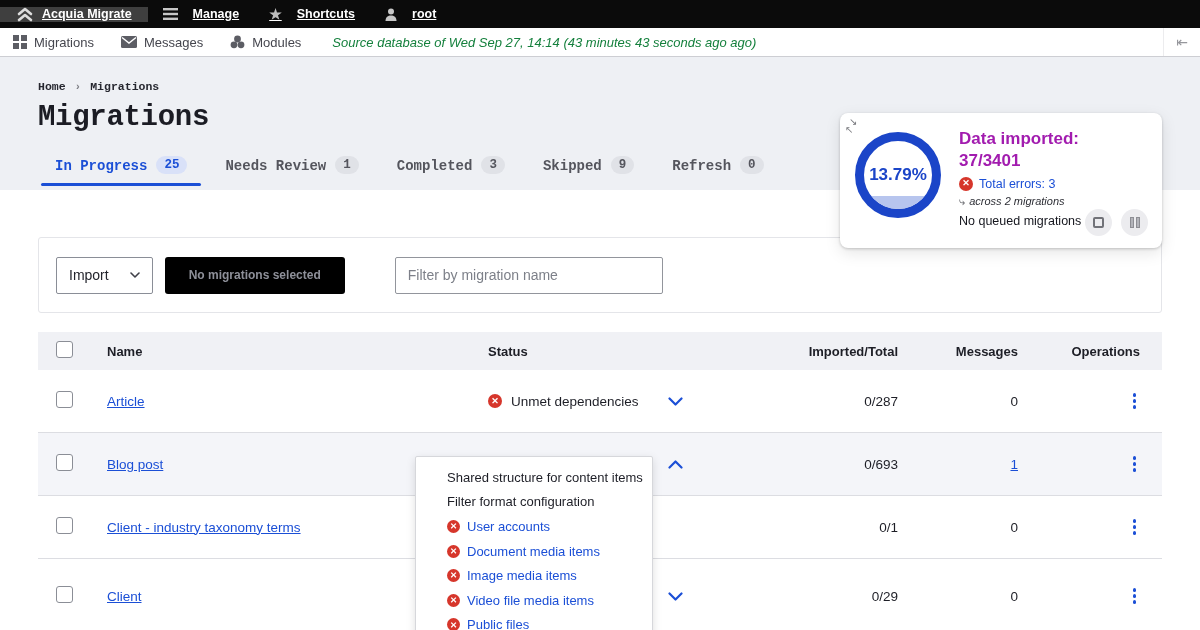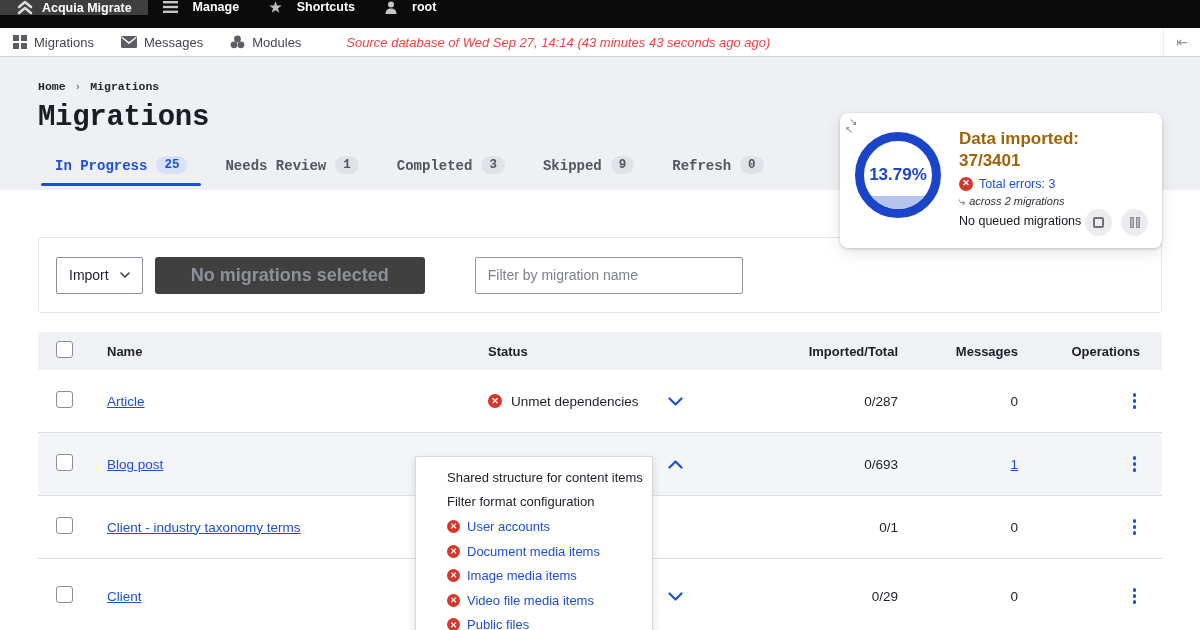--- a/index.html
+++ b/index.html
@@ -5,31 +5,31 @@
   :root{
     --accent:#1b4fd6; --ring:#1b45c8; --error:#d6362b;
     --text:#1d1e26; --muted:#55565e;
   }
   *{box-sizing:border-box;margin:0;padding:0;}
   body{
     width:1200px;height:630px;position:relative;overflow:hidden;
     background:#fff;font-family:"Liberation Sans",sans-serif;color:var(--text);
   }
   
-  .admin-bar{height:28px;background:#0b0b0b;display:flex;align-items:flex-start;color:#fff;
-    font-size:12.5px;font-weight:bold;}
+  .admin-bar{height:28px;background:#0b0b0b;display:flex;align-items:center;color:#fff;
+    font-size:12.5px;font-weight:bold;text-decoration:underline;}
   .brand{background:#3f3f3f;display:flex;align-items:center;gap:8px;padding:0 16px;cursor:pointer;}
   .abar-item{display:flex;align-items:center;gap:15px;padding:0 15px;cursor:pointer;}
   .abar-item svg,.brand svg{display:block;}
   .star-glyph{color:#bcbcbc;font-size:14px;line-height:1;}
   
   .toolbar2{height:29px;background:#fff;border-bottom:1px solid #cdced3;display:flex;
     align-items:center;padding:0 0 0 13px;font-size:13px;color:#45464e;}
   .t2-item{display:flex;align-items:center;gap:7px;margin-right:27px;cursor:pointer;}
-  .t2-note{font-style:italic;color:#ef4444;margin-left:18px;}
+  .t2-note{font-style:italic;color:#15803d;margin-left:4px;}
   .t2-collapse{margin-left:auto;color:#96979c;font-size:14px;padding:0 12px;height:100%;
     display:flex;align-items:center;border-left:1px solid #ececee;cursor:pointer;}
   
   .hero{background:#eef0f4;height:133px;padding:23px 38px 0;font-family:Liberation Mono, monospace;}
   .breadcrumb{display:flex;align-items:center;gap:9px;font-size:11.5px;font-weight:bold;color:#26272f;}
   .breadcrumb .sep{color:#7c7d84;font-weight:bold;font-size:11px;}
   .breadcrumb a{color:#26272f;text-decoration:none;cursor:pointer;}
   .page-title{font-size:29px;font-weight:bold;color:#1b1c24;margin-top:8px;letter-spacing:-0.3px;}
   .tabs{display:flex;gap:10px;margin-top:18px;margin-left:3px;}
   .tab{padding:4px 14px 12px;font-size:14px;font-weight:bold;color:#54555d;display:flex;
@@ -38,24 +38,24 @@
     padding:2px 8px;border-radius:11px;}
   .tab.active{color:var(--accent);}
   .tab.active .badge{background:#d9e1f8;color:var(--accent);}
   .tab.active::after{content:"";position:absolute;left:0;right:0;bottom:0;height:3px;
     background:var(--accent);border-radius:2px;}
   
   .main{background:#fff;padding:0 38px;}
   .actions-card{margin-top:47px;border:1px solid #e4e5e9;border-radius:3px;height:76px;
     display:flex;align-items:center;padding:0 17px;}
   .import-btn{height:37px;background:#fff;border:1px solid #8a8e97;border-radius:2px;
-    font-size:14px;color:#23242c;padding:0 12px;display:flex;align-items:center;gap:11px;
+    font-size:14px;color:#23242c;padding:0 12px;display:flex;align-items:center;gap:21px;
     font-family:inherit;cursor:pointer;}
-  .disabled-btn{height:37px;background:#404040;border:none;border-radius:3px;color:#8e9099;
-    font-weight:bold;font-size:18px;padding:0 36px;margin-left:12px;font-family:inherit;}
+  .disabled-btn{height:37px;background:#000000;border:none;border-radius:3px;color:#8e9099;
+    font-weight:bold;font-size:12px;padding:0 24px;margin-left:12px;font-family:inherit;}
   .filter-input{height:37px;width:268px;margin-left:50px;border:1px solid #92959c;
     border-radius:2px;padding:0 12px;font-size:14px;color:#23242c;font-family:inherit;}
   .filter-input::placeholder{color:#7d8089;}
   
   .mtable{margin-top:19px;font-size:13.5px;}
   .thead,.trow{display:grid;grid-template-columns:50px 400px 200px 210px 130px 1fr;align-items:center;}
   .thead{height:38px;background:#f0f1f5;font-weight:bold;font-size:13px;}
   .trow{height:63px;border-bottom:1px solid #dcdde2;background:#fff;}
   .trow:last-child{height:74px;border-bottom:none;}
   .trow.highlight{background:#f4f5f9;}
@@ -92,21 +92,21 @@
   .collapse-icon{position:absolute;top:5px;left:9px;color:#77787d;font-size:10px;line-height:8px;
     cursor:pointer;}
   .collapse-icon span{display:block;}
   .collapse-icon .a2{margin-left:-4px;margin-top:0px;}
   .ring{width:86px;height:86px;border:9px solid var(--ring);border-radius:50%;
     margin:19px 0 0 15px;position:relative;overflow:hidden;display:flex;align-items:center;
     justify-content:center;flex:none;}
   .ring-fill{position:absolute;bottom:0;left:0;right:0;height:13px;background:#b7c5ee;}
   .ring-label{font-size:17px;font-weight:bold;color:var(--ring);position:relative;}
   .pc-body{margin:15px 0 0 18px;}
-  .pc-title,.pc-fraction{font-size:17px;font-weight:bold;color:#a16207;line-height:1.28;}
+  .pc-title,.pc-fraction{font-size:17px;font-weight:bold;color:#a21caf;line-height:1.28;}
   .pc-errors{display:flex;align-items:center;gap:6px;margin-top:5px;font-size:12.5px;}
   .pc-errors .lbl{color:var(--accent);cursor:pointer;}
   .pc-across{font-size:11px;font-style:italic;color:#2e2f36;margin-top:4px;display:flex;gap:4px;
     align-items:center;}
   .pc-across .hook{font-style:normal;color:#55565c;font-size:11px;}
   .pc-queue{font-size:12.5px;color:#15161e;margin-top:6px;}
   .pc-buttons{position:absolute;right:14px;bottom:12px;display:flex;gap:9px;}
   .round-btn{width:27px;height:27px;border-radius:50%;background:#ececef;border:none;
     display:flex;align-items:center;justify-content:center;cursor:pointer;}
   .stop-glyph{width:11px;height:11px;border:2px solid #717278;border-radius:2px;}

